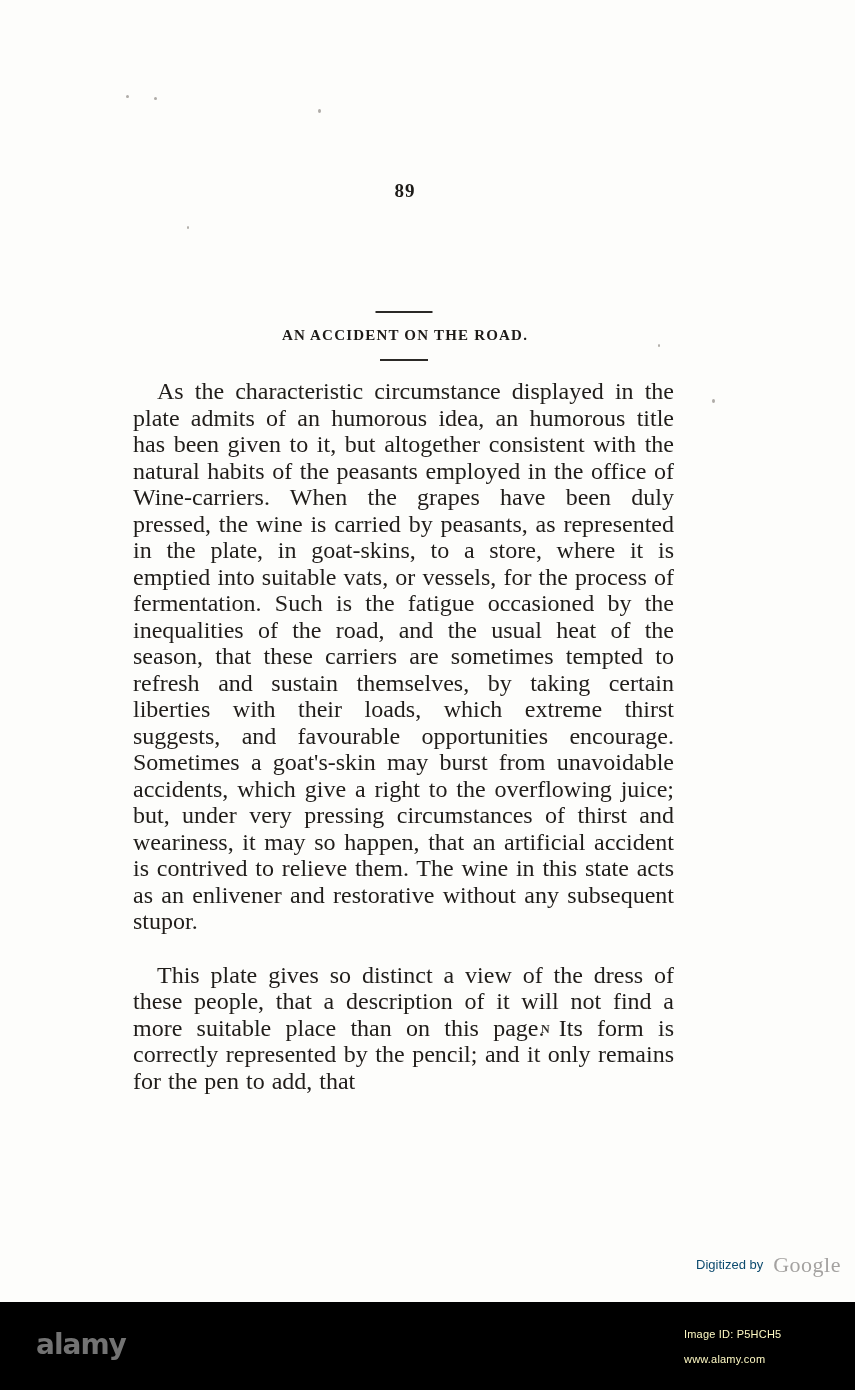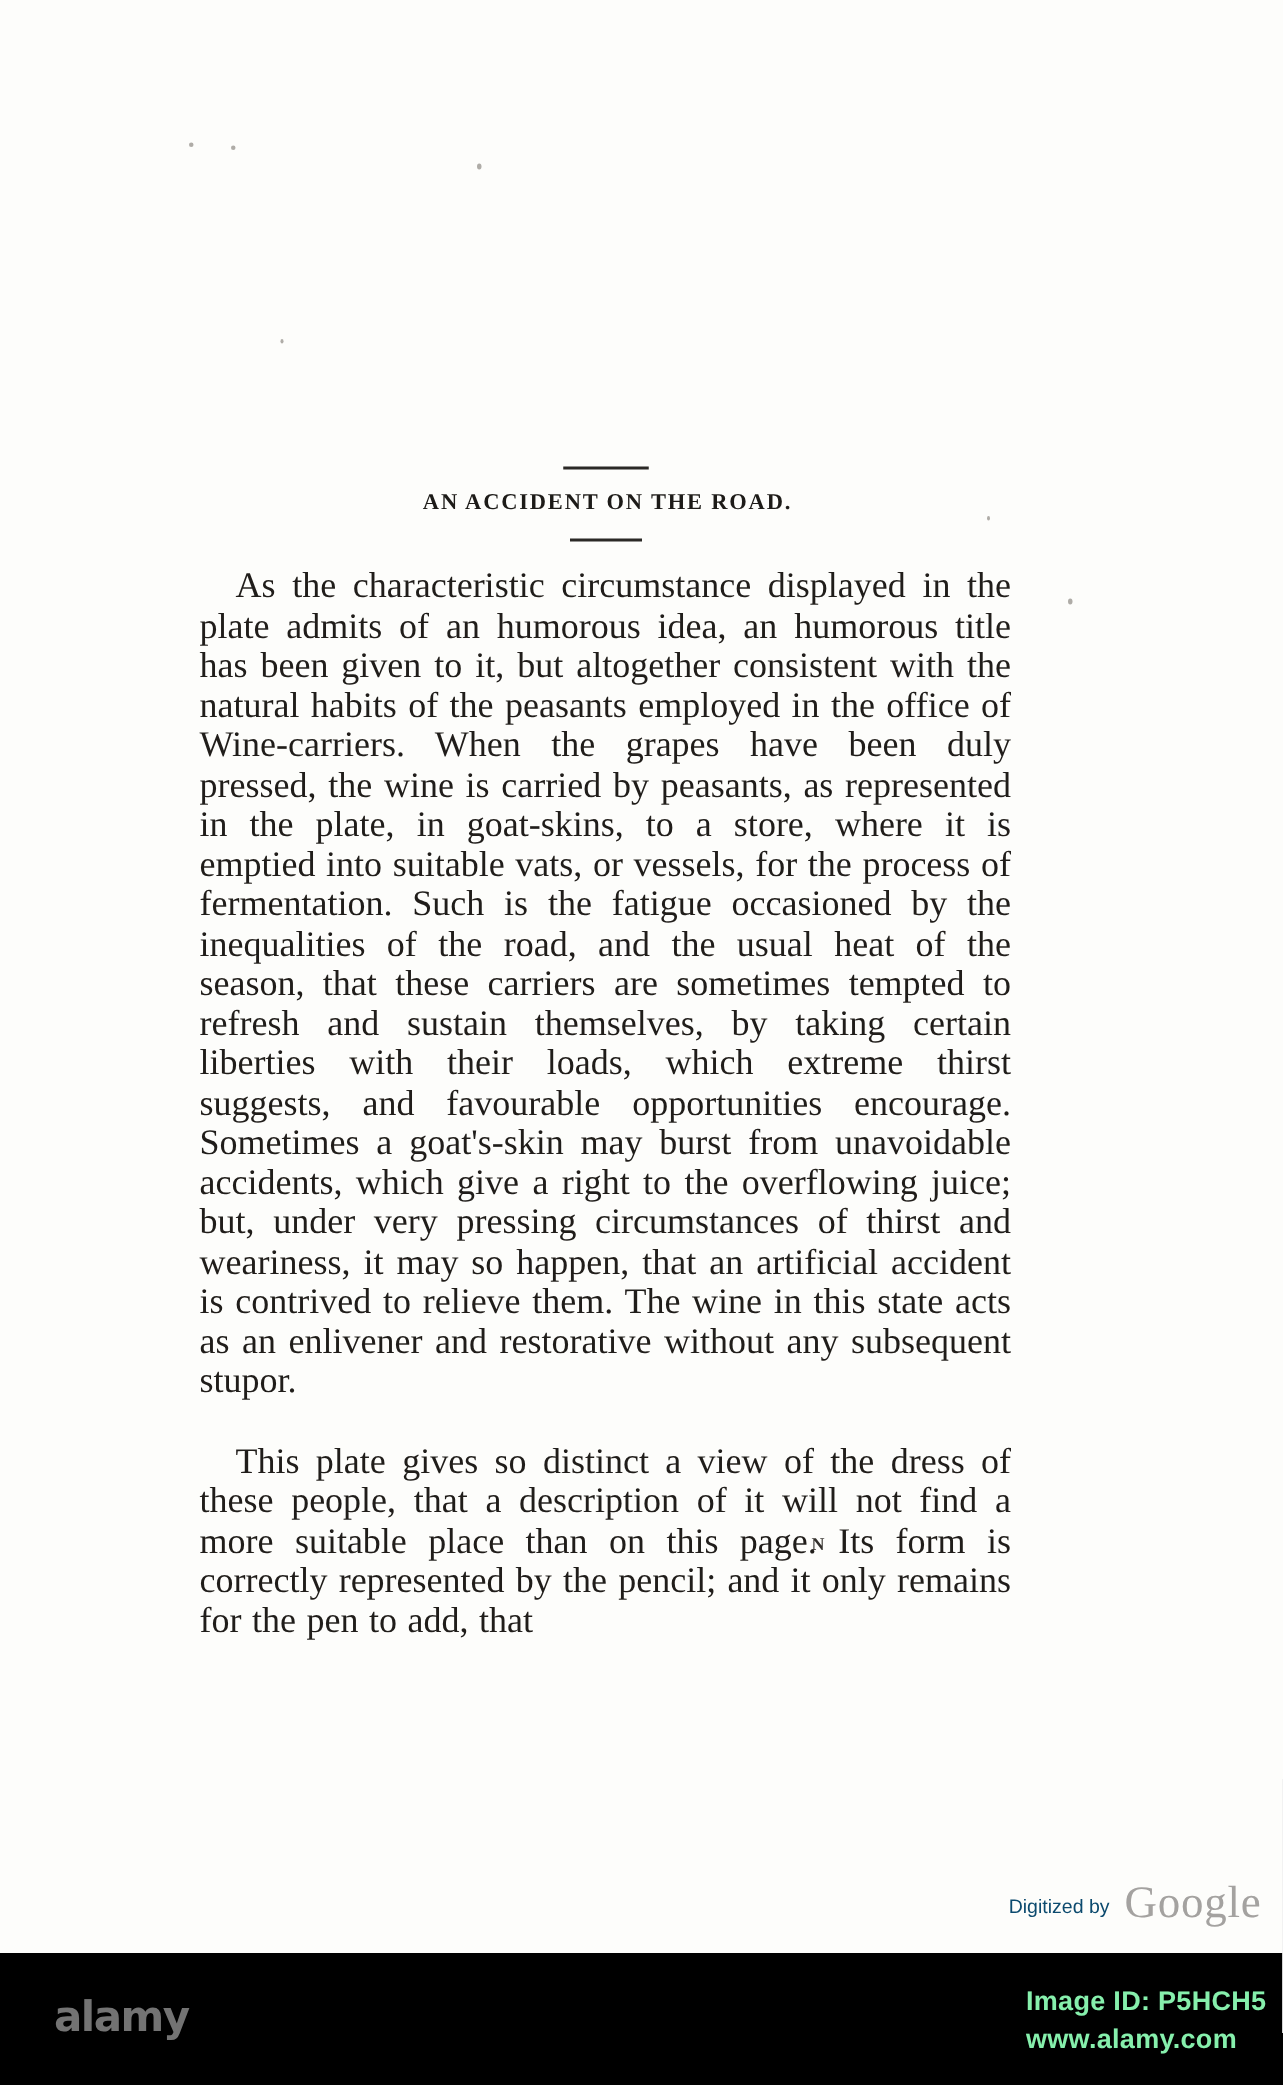--- a/index.html
+++ b/index.html
@@ -102,21 +102,21 @@
     white-space: nowrap;
   }
   .google-watermark .prefix {
     font-family: "Liberation Sans", sans-serif;
     font-size: 13px;
     color: #0c4a6e;
     vertical-align: 3px;
   }
   .google-watermark .brand {
     font-family: "Liberation Serif", serif;
-    font-size: 30px;
+    font-size: 22px;
     color: #a4a2a0;
     margin-left: 6px;
     letter-spacing: 0.5px;
   }
 
   
   .speck {
     position: absolute;
     background: #6f6a63;
     border-radius: 50%;
@@ -141,34 +141,34 @@
     font-weight: bold;
     font-size: 28px;
     letter-spacing: -1px;
     color: #737373;
   }
   .footer-right {
     position: absolute;
     left: 684px;
     top: 20px;
     font-family: "Liberation Sans", sans-serif;
-    font-size: 18px;
+    font-size: 11px;
     line-height: 25px;
-    color: #86efac;
+    color: #fef9c3;
     letter-spacing: 0.2px;
-    font-weight: bold;
   }
 </style>
 </head>
 <body>
 
 <div class="canvas">
 
   <div class="page-area">
 
+    <div class="page-number">89</div>
 
 
     <div class="rule rule-title"></div>
 
     <div class="section-subtitle">AN ACCIDENT ON THE ROAD.</div>
 
     <div class="rule rule-subtitle"></div>
 
     <div class="body-text">
       <p>As the characteristic circumstance displayed in the plate admits of an humorous idea, an humorous title has been given to it, but altogether consistent with the natural habits of the peasants employed in the office of Wine-carriers. When the grapes have been duly pressed, the wine is carried by peasants, as represented in the plate, in goat-skins, to a store, where it is emptied into suitable vats, or vessels, for the process of fermentation. Such is the fatigue occasioned by the inequalities of the road, and the usual heat of the season, that these carriers are sometimes tempted to refresh and sustain themselves, by taking certain liberties with their loads, which extreme thirst suggests, and favourable opportunities encourage. Sometimes a goat's-skin may burst from unavoidable accidents, which give a right to the overflowing juice; but, under very pressing circumstances of thirst and weariness, it may so happen, that an artificial accident is contrived to relieve them. The wine in this state acts as an enlivener and restorative without any subsequent stupor.</p>

